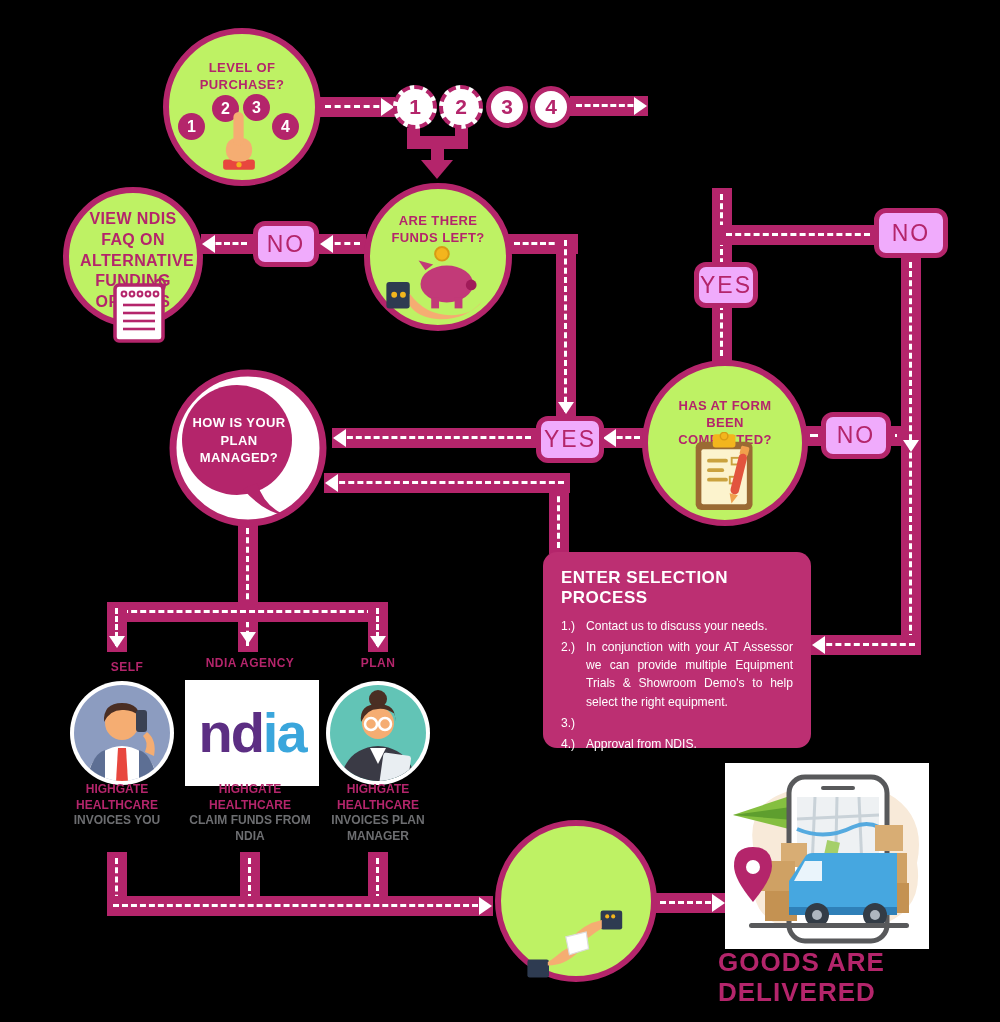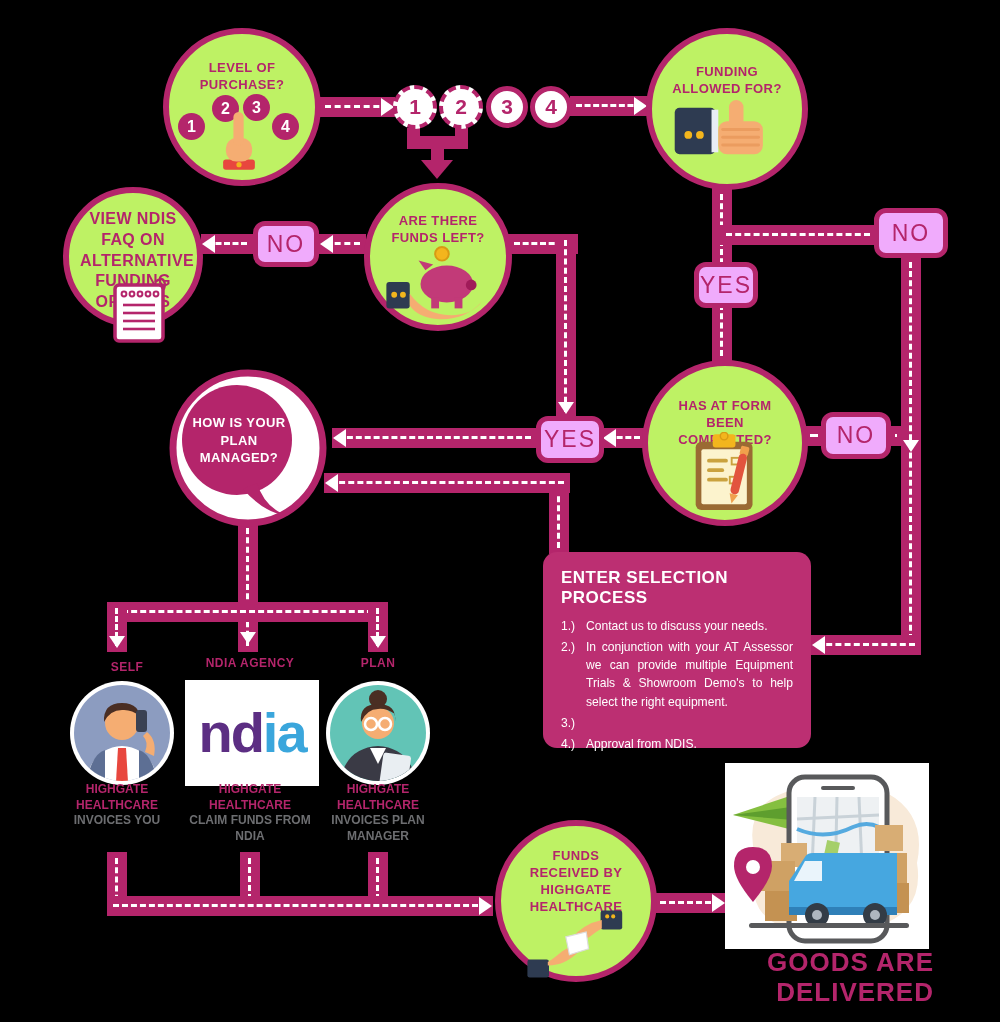--- a/index.html
+++ b/index.html
@@ -48,21 +48,21 @@
   .caption{position:absolute;width:124px;text-align:center;font-weight:bold;font-size:12px;line-height:1.3;z-index:2;}
   .caption .brand{color:var(--mag);}
   .caption .action{color:var(--gray);}
   .ndia-box{position:absolute;left:185px;top:680px;width:134px;height:106px;background:#fff;z-index:2;
             display:flex;align-items:center;justify-content:center;}
   .ndia-txt{font-size:56px;font-weight:bold;letter-spacing:-2px;line-height:1;}
   .ndia-p1{color:#5c2e83;}  .ndia-p2{color:#3aa6dc;}
 
   .bubble-title{position:absolute;left:181px;top:414px;width:116px;text-align:center;color:#fff;
                 font-weight:bold;font-size:13px;line-height:1.35;letter-spacing:.4px;z-index:3;}
-  .goods-title{position:absolute;left:718px;top:948px;width:216px;text-align:right;color:var(--mag);
+  .goods-title{position:absolute;left:718px;top:948px;width:216px;text-align:left;color:var(--mag);
                font-weight:bold;font-size:26px;line-height:1.15;letter-spacing:1px;z-index:2;}
   .delivery{position:absolute;left:725px;top:763px;width:204px;height:186px;background:#fff;z-index:2;}
 </style>
 </head>
 <body>
 
 <div id="stage">
 
   <div class="band hband" style="left:319px;top:97px;width:76px;height:20px;">
       <span class="aw-r"></span>
@@ -184,36 +184,20 @@
         <span>4</span>
       </div>
     <svg class="icon" style="left:42px;top:72px;width:56px;height:66px;" viewBox="0 0 60 70">
       <rect x="13" y="57" width="34" height="11" rx="3" fill="#e8473e"></rect>
       <circle cx="30" cy="62.5" r="2.8" fill="#f3b51d"></circle>
       <rect x="16" y="34" width="28" height="25" rx="11" fill="#f5ad72"></rect>
       <rect x="24" y="6" width="11" height="36" rx="5.5" fill="#f5ad72"></rect>
     </svg>
   </div>
 
-  <div class="node" style="left:646px;top:28px;width:162px;height:162px;">
-    <div class="node-title" style="top:30px;width:120px;">FUNDING ALLOWED FOR?</div>
-    <svg class="icon" style="left:22px;top:66px;width:108px;height:62px;" viewBox="0 0 110 64">
-      <rect x="0" y="8" width="42" height="48" rx="5" fill="#2e3b51"></rect>
-      <rect x="38" y="10" width="7" height="44" fill="#e8edf5"></rect>
-      <circle cx="14" cy="36" r="4" fill="#f3b51d"></circle>
-        <circle cx="26" cy="36" r="4" fill="#f3b51d"></circle>
-      <rect x="45" y="22" width="46" height="34" rx="9" fill="#f5ad72"></rect>
-      <rect x="56" y="0" width="15" height="32" rx="7.5" fill="#f5ad72"></rect>
-      <g fill="#eb9c5f">
-          <rect x="48" y="29" width="40" height="3" rx="1.5"></rect>
-          <rect x="48" y="37" width="40" height="3" rx="1.5"></rect>
-          <rect x="48" y="45" width="40" height="3" rx="1.5"></rect>
-        </g>
-    </svg>
-  </div>
 
   <div class="node" style="left:364px;top:183px;width:148px;height:148px;">
     <div class="node-title" style="top:24px;width:110px;">ARE THERE FUNDS LEFT?</div>
     <svg class="icon" style="left:16px;top:56px;width:108px;height:78px;" viewBox="0 0 110 80">
       <circle cx="57" cy="9" r="7" fill="#f3b51d" stroke="#d89a14" stroke-width="2"></circle>
       <path d="M40 26 L33 16 L48 20 Z" fill="#c23a78"></path>
       <ellipse cx="62" cy="40" rx="27" ry="19" fill="#c23a78"></ellipse>
       <rect x="46" y="54" width="8" height="11" fill="#c23a78"></rect>
         <rect x="70" y="54" width="8" height="11" fill="#c23a78"></rect>
       <circle cx="87" cy="41" r="5.5" fill="#a01b59"></circle>
@@ -270,21 +254,20 @@
   </div>
 
   <svg class="icon" style="left:167px;top:367px;width:162px;height:162px;z-index:2;" viewBox="0 0 162 162">
     <circle cx="81" cy="81" r="75" fill="#fff" stroke="#b4256b" stroke-width="7"></circle>
     <circle cx="70" cy="73" r="55" fill="#b4256b"></circle>
     <path d="M90 116 Q98 142 122 149 Q98 147 76 122 Z" fill="#b4256b"></path>
   </svg>
   <div class="bubble-title">HOW IS YOUR PLAN MANAGED?</div>
 
   <div class="node" style="left:495px;top:820px;width:162px;height:162px;">
-    <div class="node-title" style="top:22px;width:116px;">FUNDS RECEIVED BY HIGHGATE HEALTHCARE</div>
     <svg class="icon" style="left:0px;top:82px;width:150px;height:72px;" viewBox="0 0 150 120">
       <rect x="116" y="4" width="36" height="32" rx="4" fill="#2e3b51"></rect>
       <circle cx="127" cy="14" r="3.4" fill="#f3b51d"></circle>
         <circle cx="137" cy="14" r="3.4" fill="#f3b51d"></circle>
       <path d="M118 20 Q88 26 66 52 Q82 58 98 48 Q110 38 118 34 Z" fill="#f5ad72"></path>
       <rect x="-6" y="86" width="36" height="30" rx="4" fill="#2e3b51"></rect>
       <path d="M28 96 Q58 96 82 70 Q66 62 52 72 Q38 84 28 90 Z" fill="#f5ad72"></path>
       <polygon points="58,48 92,40 96,68 64,78" fill="#fff" stroke="#dcdcdc" stroke-width="2"></polygon>
     </svg>
   </div>

